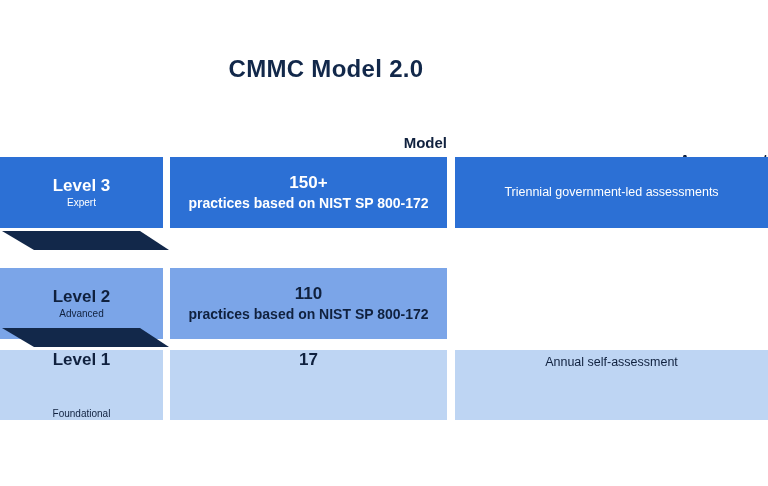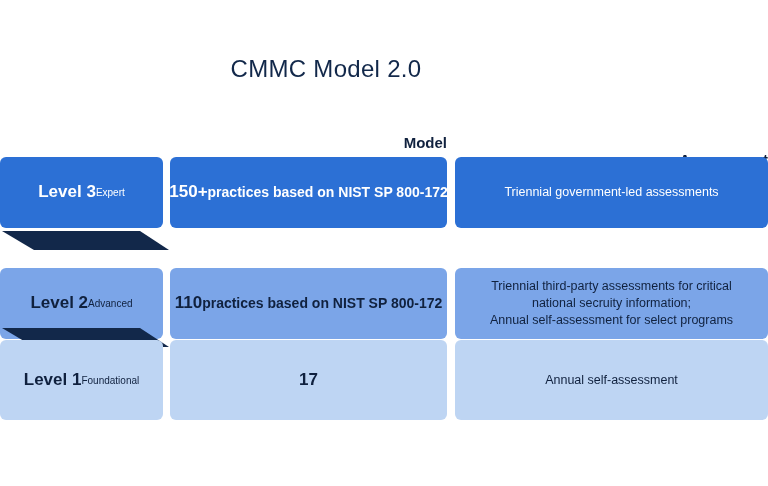--- a/index.html
+++ b/index.html
@@ -9,48 +9,47 @@
     font-family: "Liberation Sans", sans-serif;
     position: relative;
     overflow: hidden;
     color: var(--text_dark, #10213E);
   }
   .page { position: absolute; inset: 0; }
 
   .title {
     position: absolute; top: 55px; left: 0; width: 652px;
     text-align: center;
-    font-size: 24px; font-weight: normal; letter-spacing: 0.3px;
+    font-size: 24px; font-weight: bold; letter-spacing: 0.3px;
     color: var(--navy, #12284A);
   }
 
   .col-header {
     position: absolute; top: 134px;
     text-align: right;
     font-size: 15px; font-weight: bold;
     color: var(--text_dark, #10213E);
   }
   .hdr-model      { left: 170px; width: 277px; }
   .hdr-assessment { left: 455px; width: 313px; margin-top: 17px; }
 
   .cell {
     position: absolute;
-    display: flex; flex-direction: row;
+    display: flex; flex-direction: column;
     align-items: center; justify-content: center;
     text-align: center;
     box-sizing: border-box;
-    border-radius: 6px;
   }
   .c1 { left: 0;     width: 163px; }
   .c2 { left: 170px; width: 277px; }
   .c3 { left: 455px; width: 313px; padding: 4px 10px; }
 
   .r1 { top: 157px; height: 71px; background: var(--row1_bg, #2C70D5); color: var(--row1_text, #ffffff); }
   .r2 { top: 268px; height: 71px; background: var(--row2_bg, #7BA5E8); color: var(--text_dark, #10213E); }
-  .r3 { top: 340px; height: 80px; background: var(--row3_bg, #BED5F3); color: var(--text_dark, #10213E); }
+  .r3 { top: 350px; height: 70px; background: var(--row3_bg, #BED5F3); color: var(--text_dark, #10213E); justify-content: space-between; }
 
   .level-name  { font-size: 17px; font-weight: bold; line-height: 1.2; }
   .tier-name   { font-size: 10px; line-height: 1.3; }
   .model-value { font-size: 17px; font-weight: bold; line-height: 1.2; }
   .model-desc  { font-size: 14px; line-height: 1.3; white-space: nowrap; font-weight: bold; }
   .assess-text { font-size: 12.5px; line-height: 1.35; white-space: pre-line; }
 
   .fold {
     position: absolute; left: 0; width: 172px; height: 25px;
     background: var(--navy, #12284A);
@@ -84,25 +83,20 @@
   <div class="fold fold-1"></div>
 
   <div class="cell c1 r2">
     <div class="level-name">Level 2</div>
     <div class="tier-name">Advanced</div>
   </div>
   <div class="cell c2 r2">
     <div class="model-value">110</div>
     <div class="model-desc">practices based on NIST SP 800-172</div>
   </div>
-  <div class="cell c3 r2">
-    <div class="assess-text">Triennial third-party assessments for critical
-national secruity information;
-Annual self-assessment for select programs</div>
-  </div>
 
   <div class="fold fold-2"></div>
 
   <div class="cell c1 r3">
     <div class="level-name">Level 1</div>
     <div class="tier-name">Foundational</div>
   </div>
   <div class="cell c2 r3">
     <div class="model-value">17</div>
   </div>

